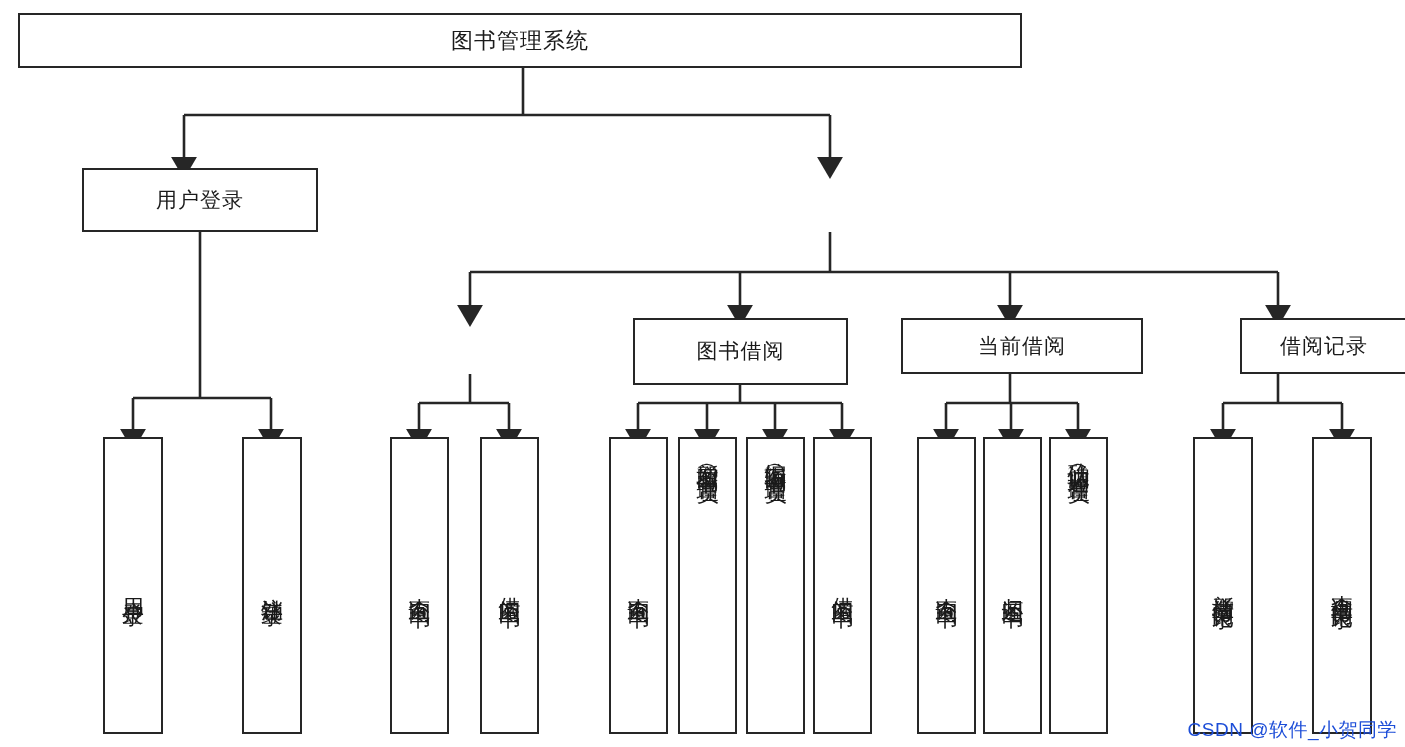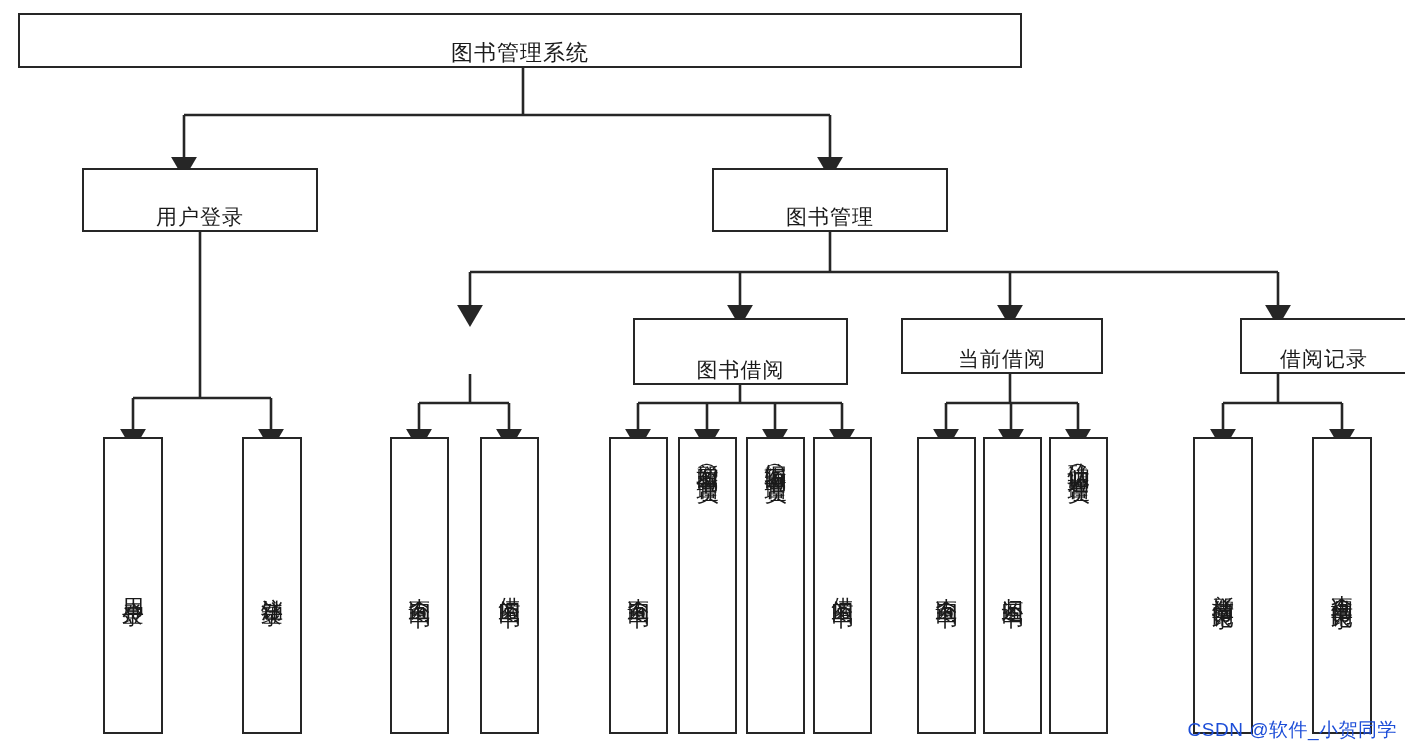--- a/index.html
+++ b/index.html
@@ -10,21 +10,21 @@
     overflow:hidden;
   }
   #stage{position:relative;width:1405px;height:747px;}
   #edges{position:absolute;left:0;top:0;width:1405px;height:747px;}
   .node{
     position:absolute;
     box-sizing:border-box;
     border:2.5px solid #262626;
     background:#ffffff;
     display:flex;
-    align-items:flex-end;
+    align-items:center;
     justify-content:center;
     color:#1a1a1a;
   }
   .node .lbl{
     display:block;
     white-space:nowrap;
     line-height:1.18;
     letter-spacing:1px;
   }
   .node.h .lbl{font-size:21px;}
@@ -110,28 +110,25 @@
     </g>
   </svg>
 
   <div class="node root h" style="left:18px;top:13px;width:1004px;height:55px;">
     <span class="lbl">图书管理系统</span>
   </div>
 
   <div class="node h" style="left:82px;top:168px;width:236px;height:64px;">
     <span class="lbl">用户登录</span>
   </div>
-  <div class="node h" style="left:712px;top:168px;width:236px;height:64px;">
-    <span class="lbl">图书管理</span>
-  </div>
 
   <div class="node h" style="left:633px;top:318px;width:215px;height:67px;">
     <span class="lbl">图书借阅</span>
   </div>
-  <div class="node h" style="left:901px;top:318px;width:202px;height:56px;">
+  <div class="node h" style="left:901px;top:318px;width:242px;height:56px;">
     <span class="lbl">当前借阅</span>
   </div>
   <div class="node h" style="left:1240px;top:318px;width:168px;height:56px;">
     <span class="lbl">借阅记录</span>
   </div>
 
   <div class="node v mid" style="left:103px;top:437px;width:60px;height:297px;">
     <span class="lbl">用户登录</span>
   </div>
   <div class="node v mid" style="left:242px;top:437px;width:60px;height:297px;">

